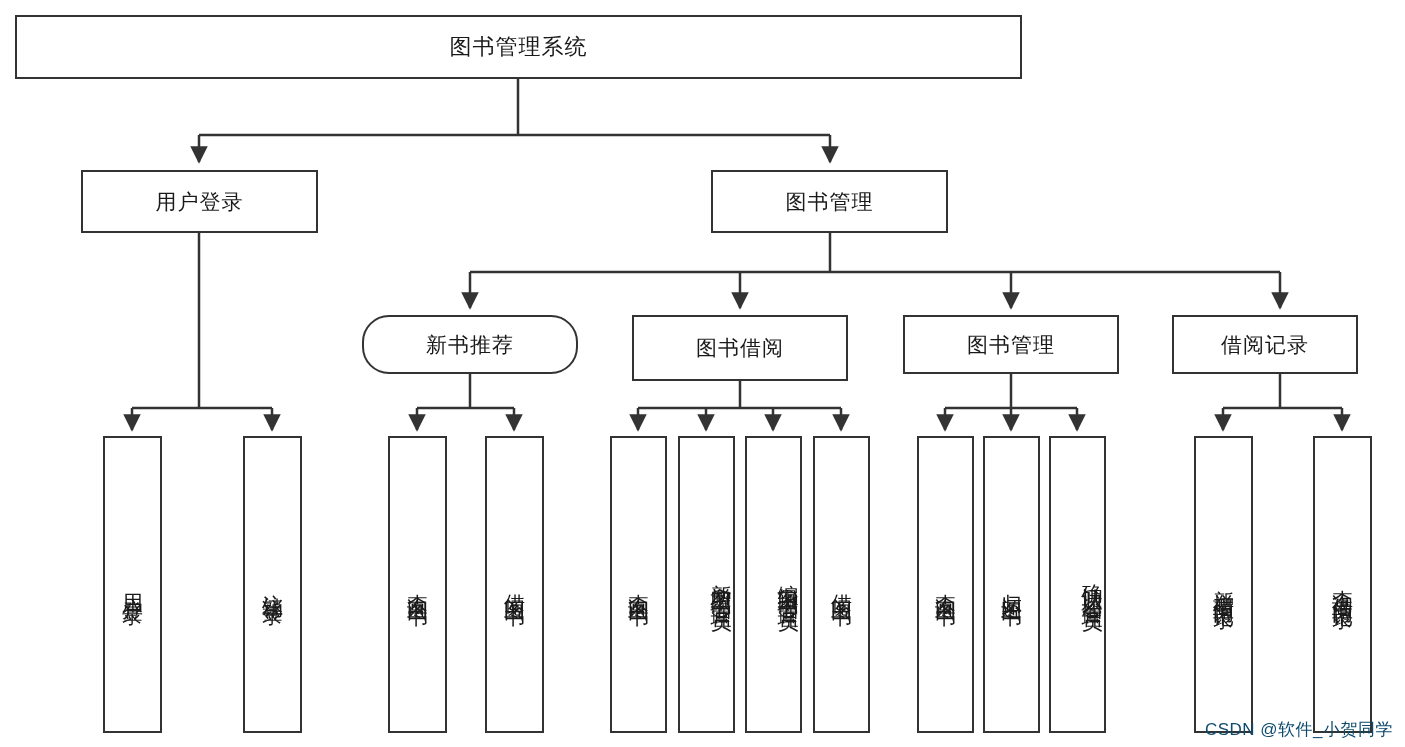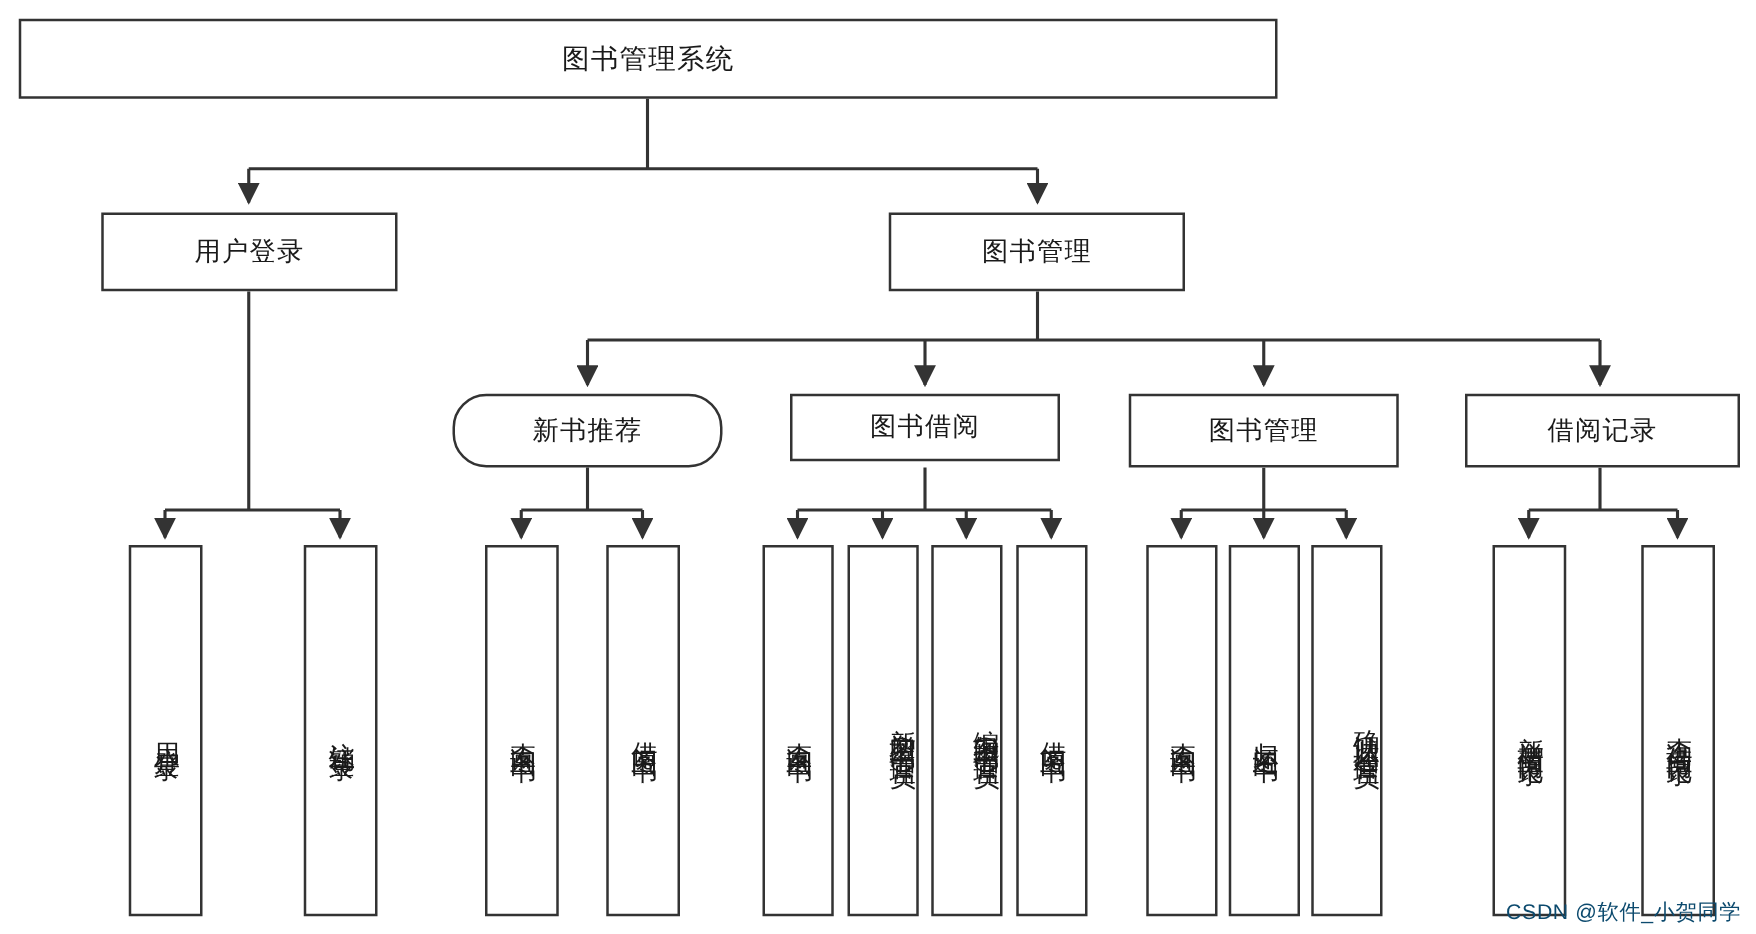--- a/index.html
+++ b/index.html
@@ -120,23 +120,23 @@
       <path d="M 1342 408 L 1342 430" marker-end="url(#arrow)"></path>
     </g>
   </svg>
 
   <div class="node root h" style="left:15px; top:15px; width:1007px; height:64px;">图书管理系统</div>
 
   <div class="node h" style="left:81px; top:170px; width:237px; height:63px;">用户登录</div>
   <div class="node h" style="left:711px; top:170px; width:237px; height:63px;">图书管理</div>
 
   <div class="node h" style="left:362px; top:315px; width:216px; height:59px;border-radius:27px;">新书推荐</div>
-  <div class="node h" style="left:632px; top:315px; width:216px; height:54px;">图书借阅</div>
+  <div class="node h" style="left:632px; top:315px; width:216px; height:66px;">图书借阅</div>
   <div class="node h" style="left:903px; top:315px; width:216px; height:59px;">图书管理</div>
-  <div class="node h" style="left:1172px; top:315px; width:220px; height:59px;">借阅记录</div>
+  <div class="node h" style="left:1172px; top:315px; width:186px; height:59px;">借阅记录</div>
 
   <div class="node v" style="left:103px; top:436px; width:59px; height:297px;">用户登录</div>
   <div class="node v" style="left:243px; top:436px; width:59px; height:297px;">注销登录</div>
 
   <div class="node v" style="left:388px; top:436px; width:59px; height:297px;">查询图书</div>
   <div class="node v" style="left:485px; top:436px; width:59px; height:297px;">借阅图书</div>
 
   <div class="node v" style="left:610px; top:436px; width:57px; height:297px;">查询图书</div>
   <div class="node v top" style="left:678px; top:436px; width:57px; height:297px;">新增图书（管理员）</div>
   <div class="node v top" style="left:745px; top:436px; width:57px; height:297px;">编辑图书（管理员）</div>

